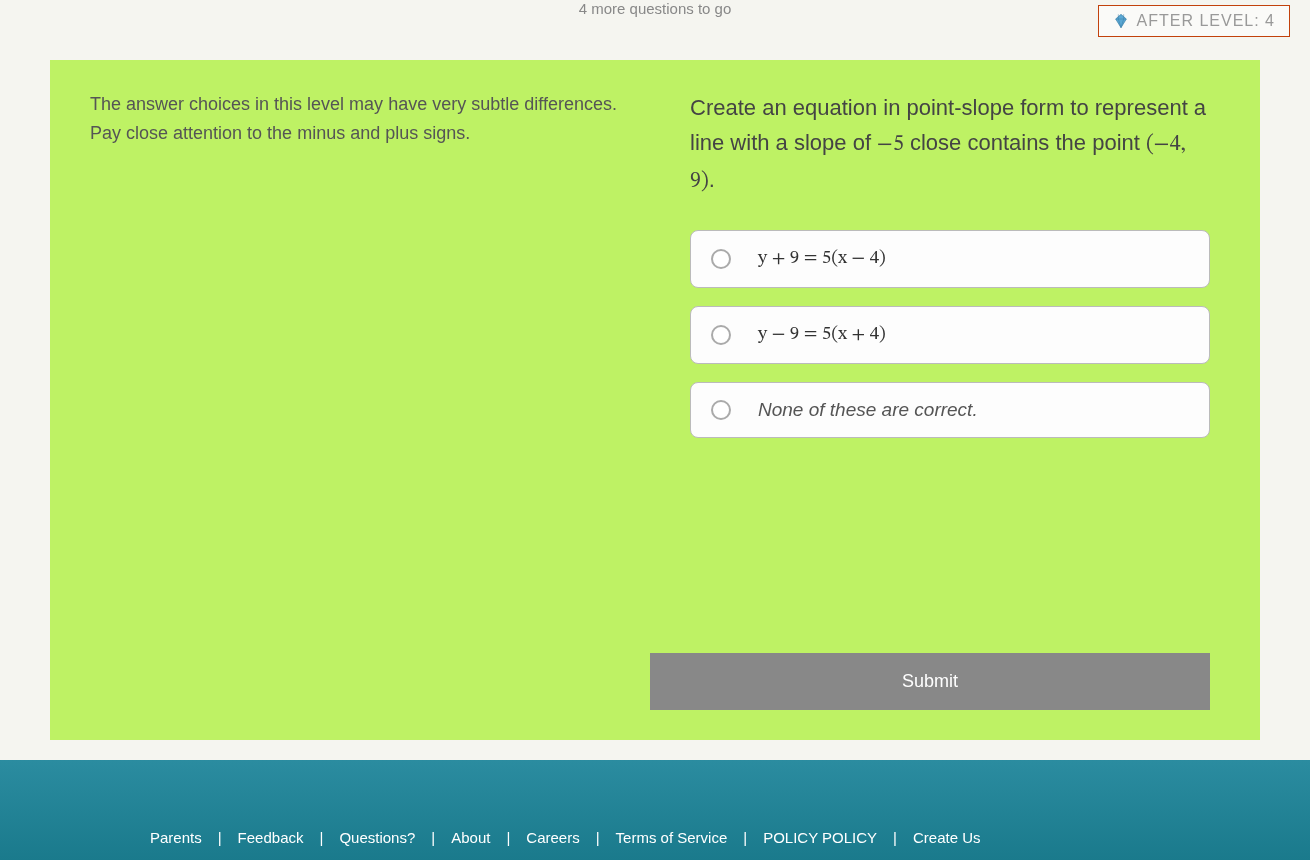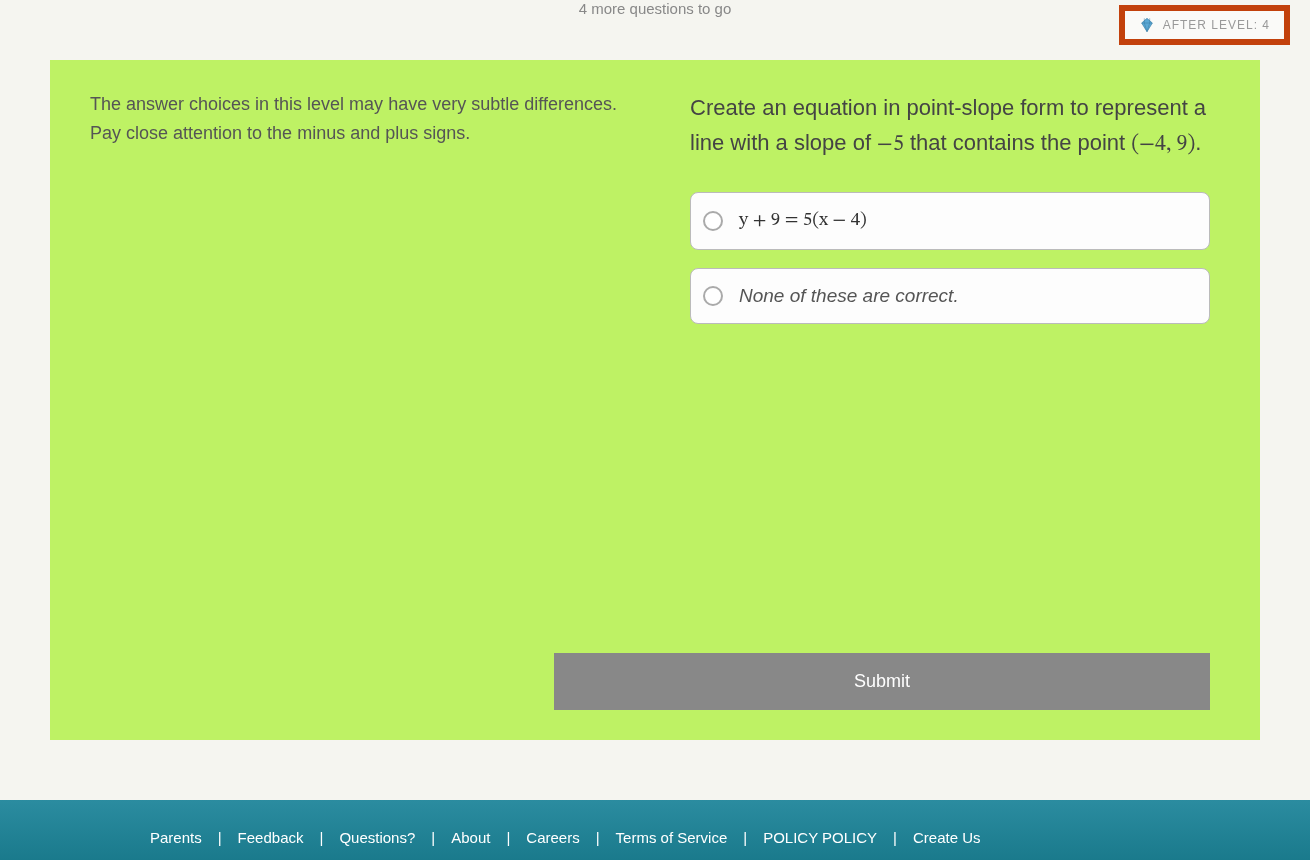--- a/index.html
+++ b/index.html
@@ -31,23 +31,23 @@
     .level-badge {
       position: absolute;
       right: 20px;
       top: 5px;
       display: flex;
       align-items: center;
       gap: 8px;
       background: #fafaf8;
       padding: 6px 14px;
       color: #999;
-      font-size: 12px;
+      font-size: 16px;
       letter-spacing: 1px;
-      border: 6px solid #c2410c;
+      border: 1px solid #c2410c;
     }
     .diamond-icon {
       width: 16px;
       height: 16px;
     }
     .content-card {
       background: #bef264;
       margin: 30px 50px 0 50px;
       padding: 30px 40px 40px 40px;
       min-height: 680px;
@@ -72,25 +72,25 @@
       color: #444;
       line-height: 1.6;
       margin-bottom: 30px;
     }
     .math {
       font-family: "Cambria Math", "STIX Two Math", Georgia, serif;
     }
     .answer-option {
       border: 1px solid #bbb;
       border-radius: 8px;
-      padding: 16px 12px;
+      padding: 16px 20px;
       margin-bottom: 18px;
       display: flex;
       align-items: center;
-      gap: 16px;
+      gap: 27px;
       cursor: pointer;
       background: #fdfdfd;
       font-size: 19px;
     }
     .radio {
       width: 20px;
       height: 20px;
       border: 2px solid #aaa;
       border-radius: 50%;
       flex-shrink: 0;
@@ -102,38 +102,38 @@
     }
     .option-label.plain {
       font-family: inherit;
       color: #555;
       font-style: italic;
     }
     .submit-btn {
       position: absolute;
       right: 50px;
       bottom: 30px;
-      width: 656px;
+      width: 560px;
       background: #888;
       color: #fff;
       font-size: 18px;
       text-align: center;
       padding: 18px 7px;
       border: none;
       cursor: pointer;
     }
     .footer-bar {
       position: absolute;
       bottom: 0;
       left: 0;
       right: 0;
       background: #1a7a8c;
       background: linear-gradient(#2b8ca0, #1a7a8c);
       color: #fff;
-      height: 60px;
+      height: 100px;
       display: flex;
       align-items: flex-end;
       padding: 0 0 14px 150px;
       font-size: 15px;
     }
     .footer-link {
       color: #fff;
       cursor: pointer;
       font-weight: 500;
     }
@@ -154,29 +154,33 @@
     </svg>
     <span>AFTER LEVEL: 4</span>
   </div>
 </div>
 
 <div class="content-card">
   <div class="content-row">
     <div class="hint-text">The answer choices in this level may have very subtle differences. Pay close attention to the minus and plus signs.</div>
     <div class="question-area">
       <div class="question-text">
-        <span>Create an equation in point-slope form to represent a line with a slope of </span><span class="math">−5</span><span> that contains the point </span><span class="math">(−4, 9)</span><span>.</span>
+        <span>Create an equation in point-slope form to represent a line with a slope of </span><span class="math">−5</span><span> close contains the point </span><span class="math">(−4, 9)</span><span>.</span>
       </div>
 
       <div class="answer-option">
         <span class="radio"></span>
         <span class="option-label">y + 9 = 5(x − 4)</span>
       </div>
       <div class="answer-option">
         <span class="radio"></span>
+        <span class="option-label">y − 9 = 5(x + 4)</span>
+      </div>
+      <div class="answer-option">
+        <span class="radio"></span>
         <span class="option-label plain">None of these are correct.</span>
       </div>
     </div>
   </div>
 
   <button class="submit-btn">Submit</button>
 </div>
 
 <div class="footer-bar">
   <span class="footer-link">Parents</span>

